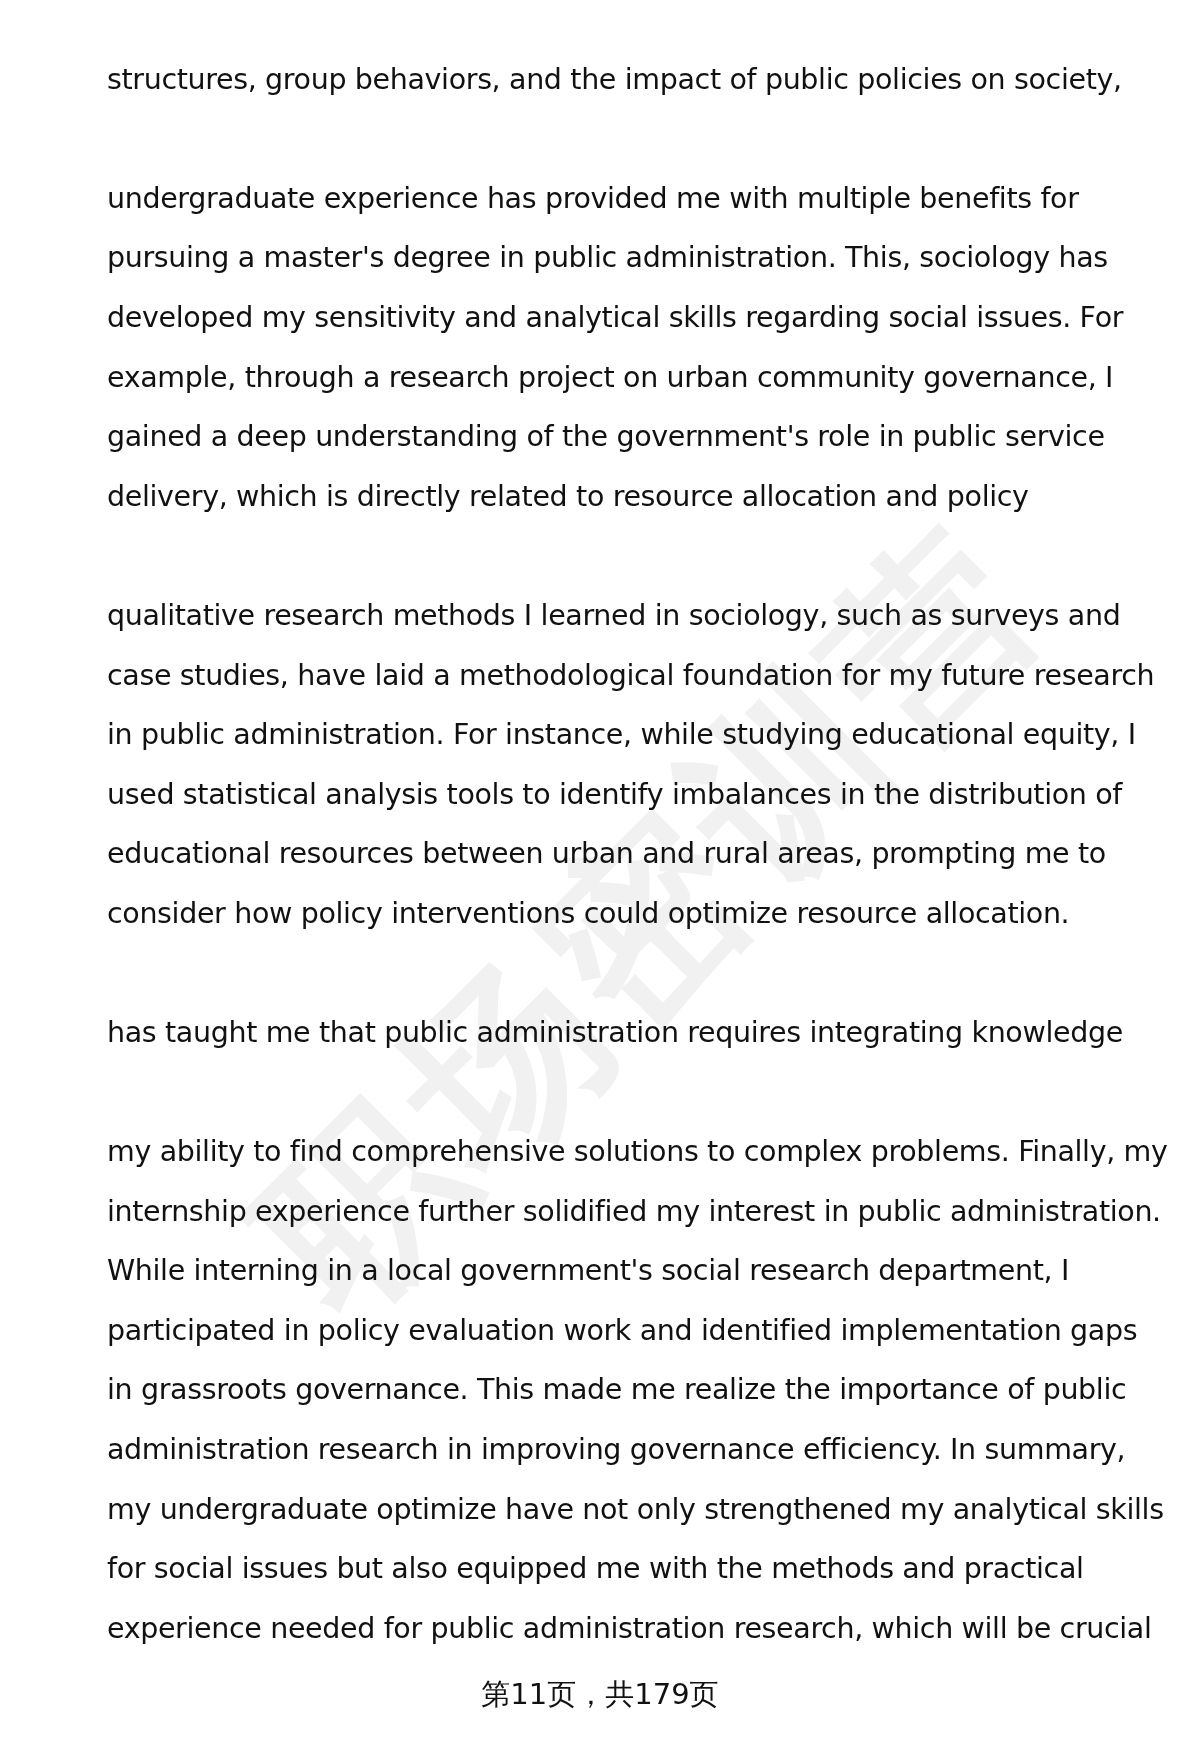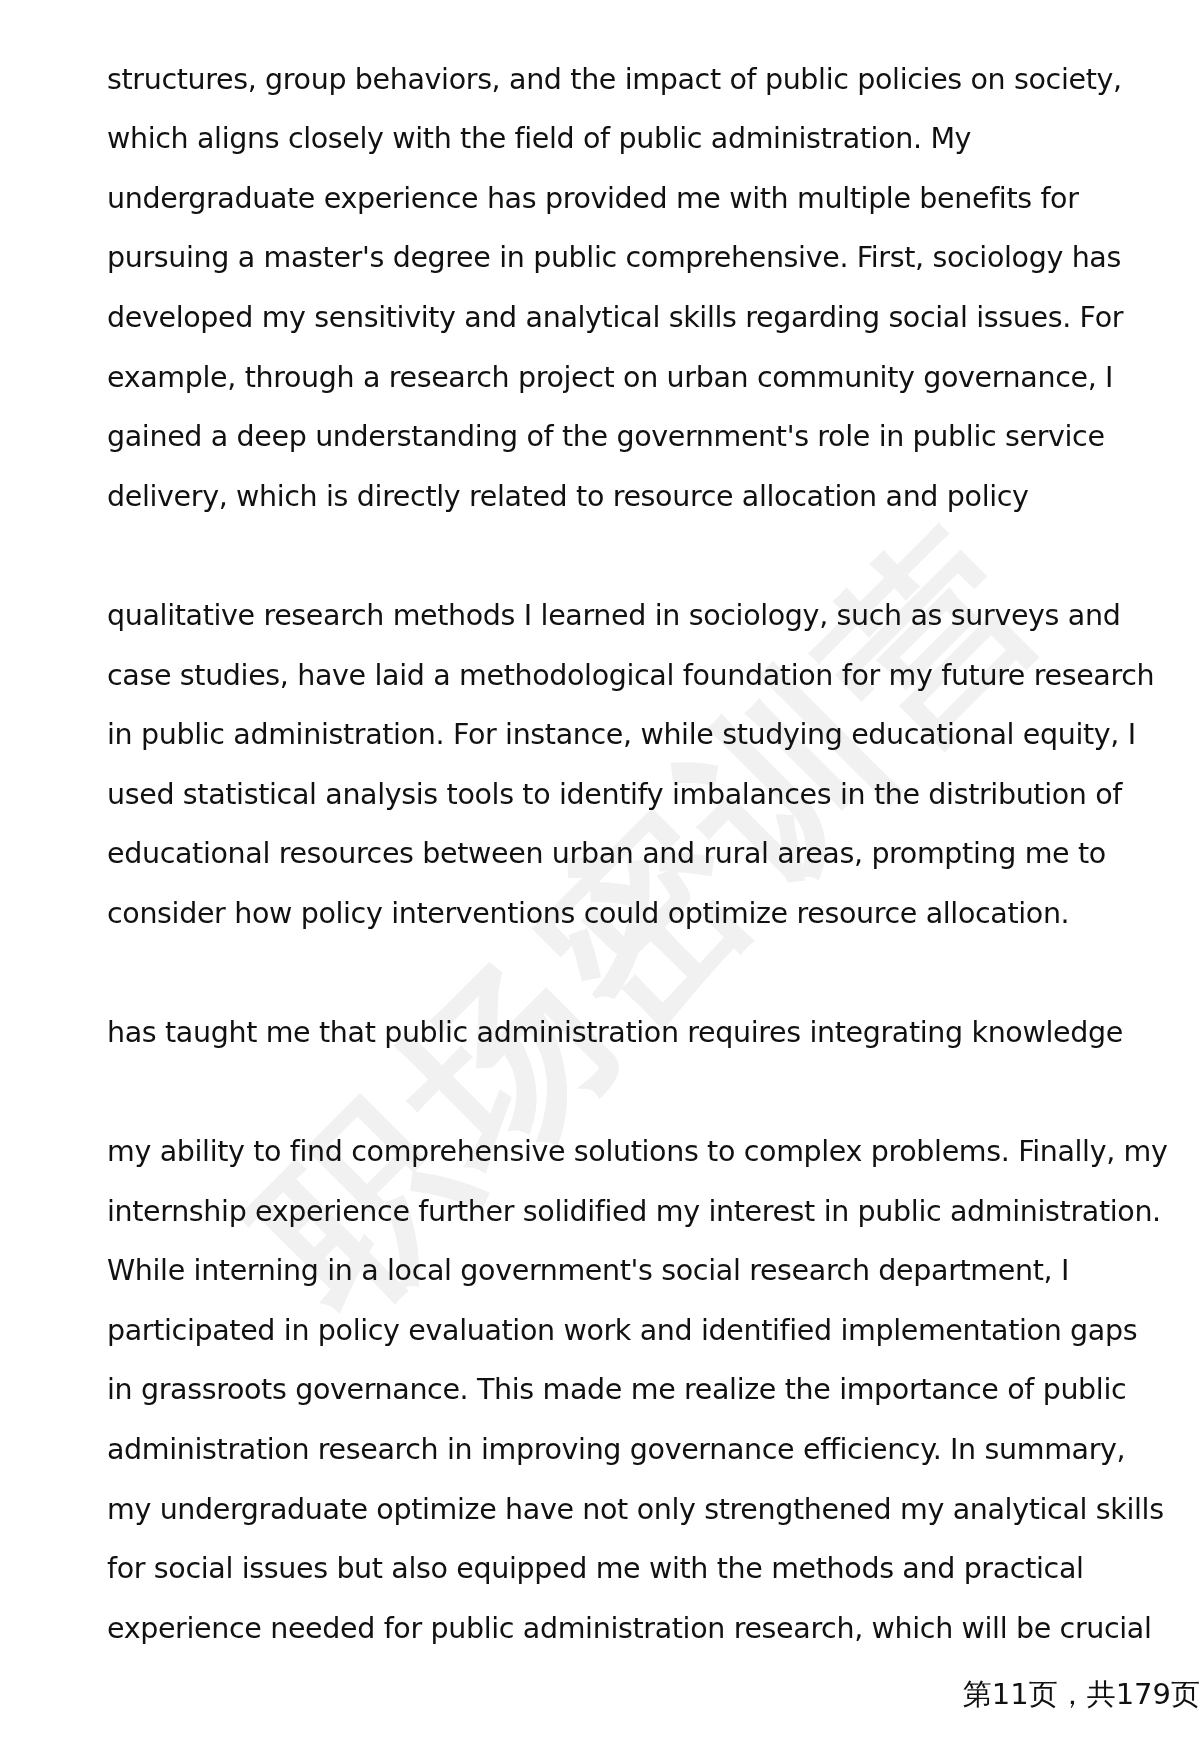--- a/index.html
+++ b/index.html
@@ -16,37 +16,36 @@
     color: #f1f1f1; white-space: nowrap; letter-spacing: 10px;
   }
   .body-text { position: absolute; left: 0; top: 0; width: 1200px; height: 1680px; z-index: 1; margin-left: 33px; }
   .line {
     position: absolute; left: 74px; height: 44px; line-height: 44px;
     font-family: "DejaVu Sans", sans-serif; font-size: 28.5px; color: #111111;
     white-space: nowrap; letter-spacing: -0.35px; word-spacing: 0px;
   }
   .footer {
     position: absolute; left: 0; width: 1200px; top: 1672px; height: 44px; line-height: 44px;
-    text-align: right; font-family: "DejaVu Sans", sans-serif; font-size: 29px; color: #111111;
+    text-align: center; font-family: "DejaVu Sans", sans-serif; font-size: 29px; color: #111111;
     z-index: 1;
   }
 </style>
 </head>
 <body>
 
 <div class="page">
   <div class="watermark">
     <span>职场密训营</span>
   </div>
 
   <div class="body-text">
     <div class="line" style="top:58px">structures, group behaviors, and the impact of public policies on society,</div>
-    <div class="line" style="top:117px">which aligns closely with the field of public administration. My</div>
     <div class="line" style="top:177px">undergraduate experience has provided me with multiple benefits for</div>
-    <div class="line" style="top:236px">pursuing a master's degree in public comprehensive. First, sociology has</div>
+    <div class="line" style="top:236px">pursuing a master's degree in public administration. This, sociology has</div>
     <div class="line" style="top:296px">developed my sensitivity and analytical skills regarding social issues. For</div>
     <div class="line" style="top:356px">example, through a research project on urban community governance, I</div>
     <div class="line" style="top:415px">gained a deep understanding of the government's role in public service</div>
     <div class="line" style="top:475px">delivery, which is directly related to resource allocation and policy</div>
     <div class="line" style="top:594px">qualitative research methods I learned in sociology, such as surveys and</div>
     <div class="line" style="top:654px">case studies, have laid a methodological foundation for my future research</div>
     <div class="line" style="top:713px">in public administration. For instance, while studying educational equity, I</div>
     <div class="line" style="top:773px">used statistical analysis tools to identify imbalances in the distribution of</div>
     <div class="line" style="top:832px">educational resources between urban and rural areas, prompting me to</div>
     <div class="line" style="top:892px">consider how policy interventions could optimize resource allocation.</div>

